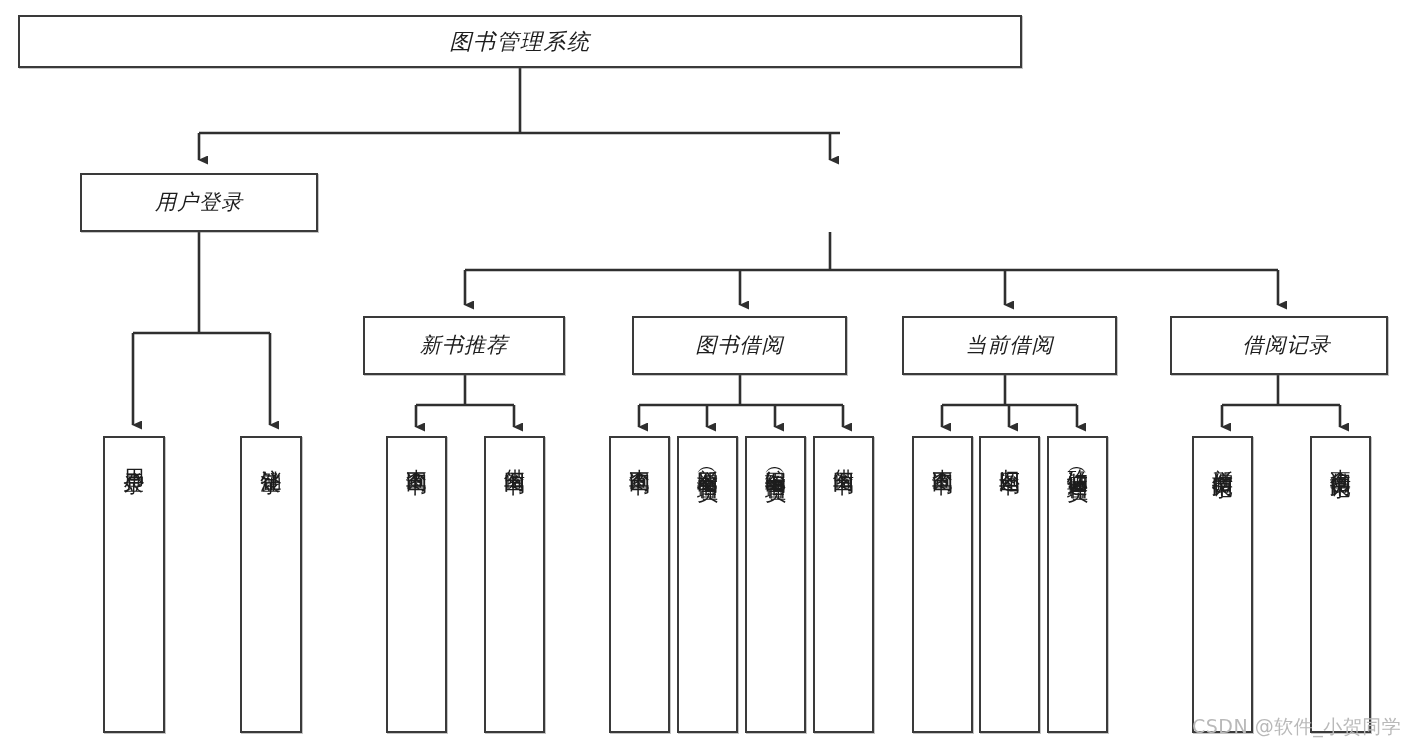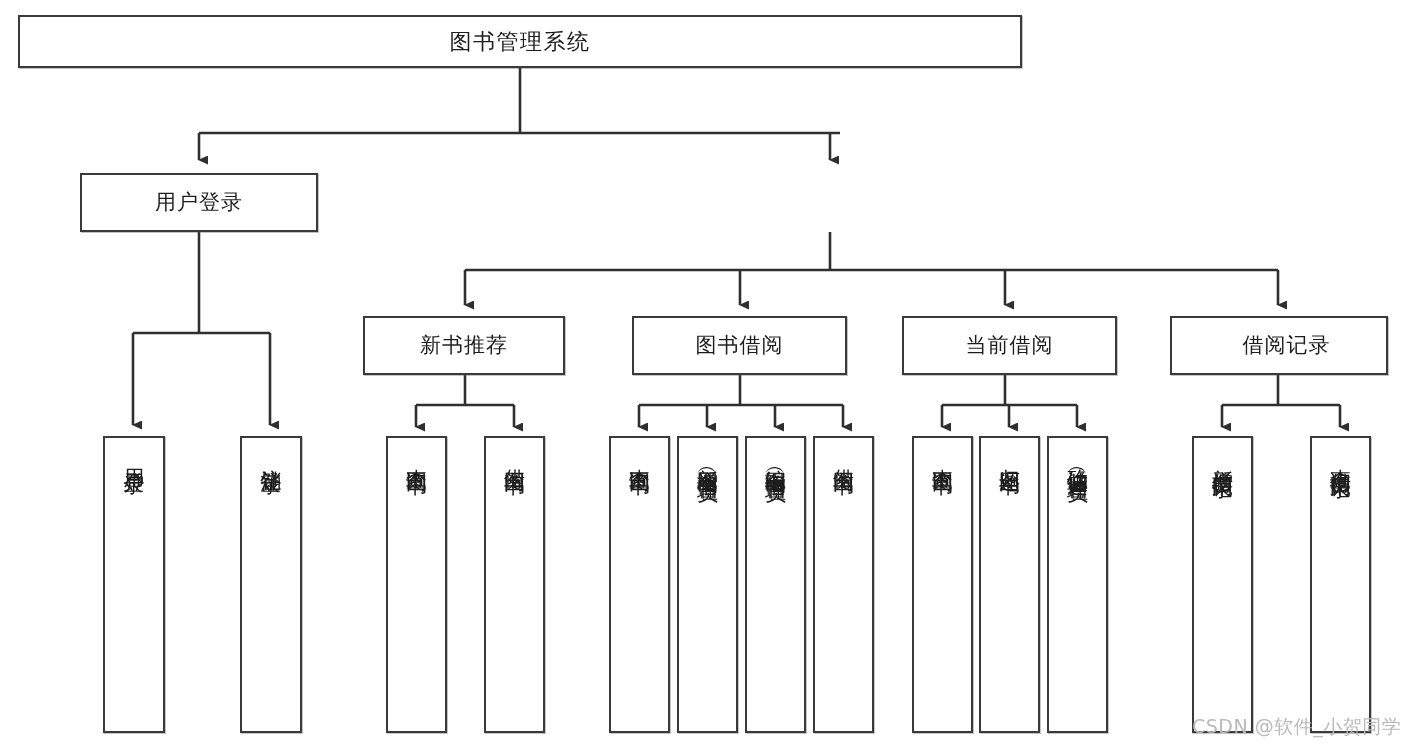--- a/index.html
+++ b/index.html
@@ -39,20 +39,21 @@
   }
   .node-label {
     display: block;
     text-align: center;
     line-height: 1.18;
     white-space: nowrap;
   }
   .node.horizontal .node-label {
     font-size: 21px;
     letter-spacing: 1px;
+    font-style: italic;
   }
   .node.root .node-label {
     font-size: 22px;
     letter-spacing: 1.5px;
   }
   .node.vertical {
     align-items: flex-start;
     padding-top: 14px;
   }
   .node.vertical .node-label {

